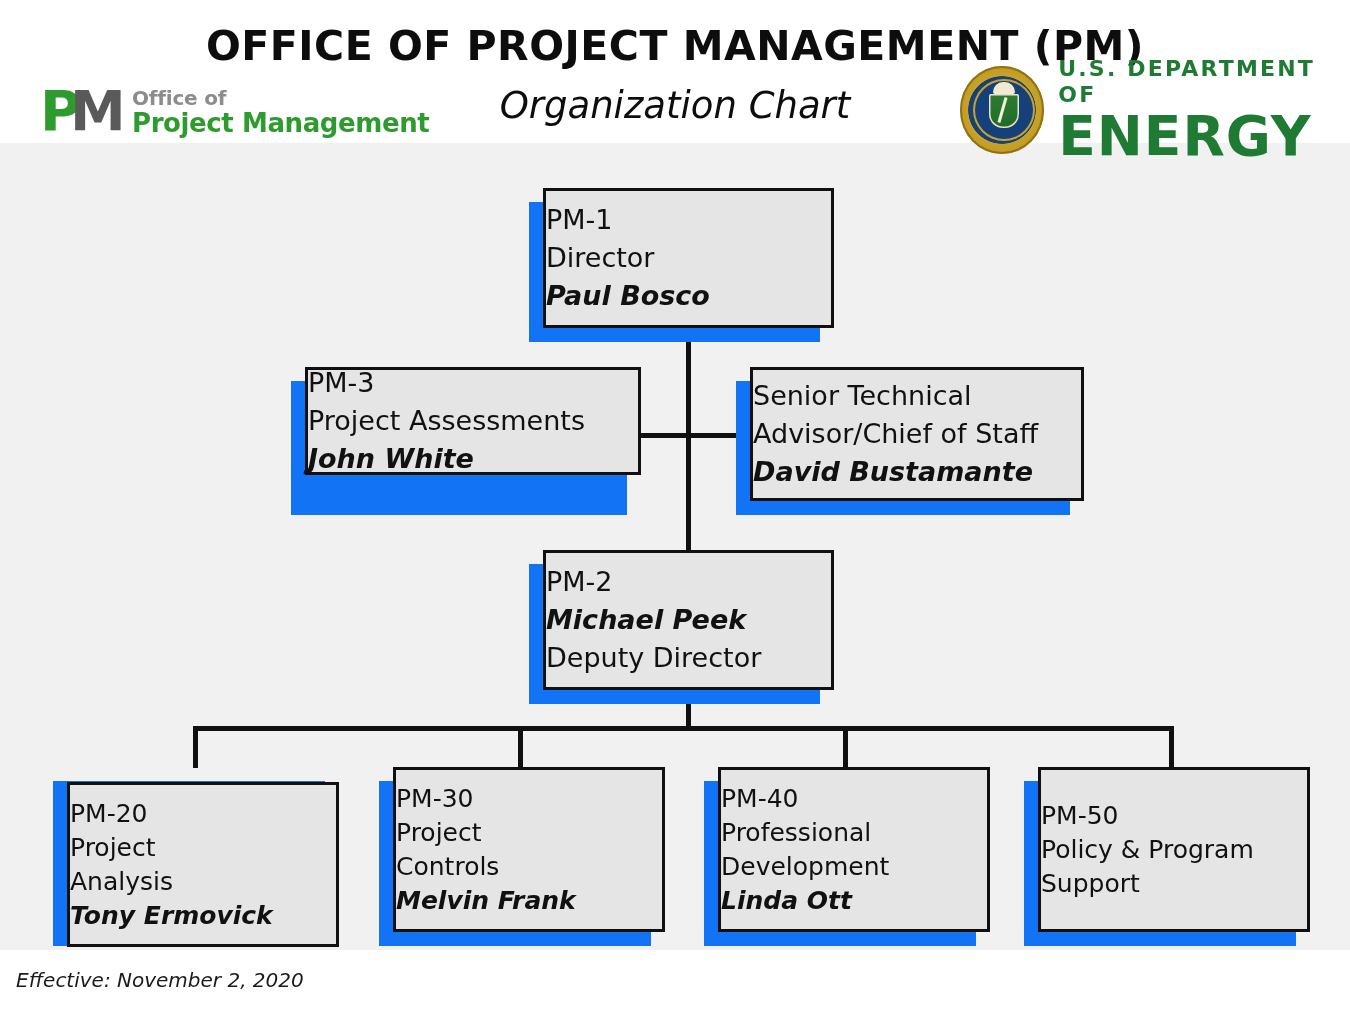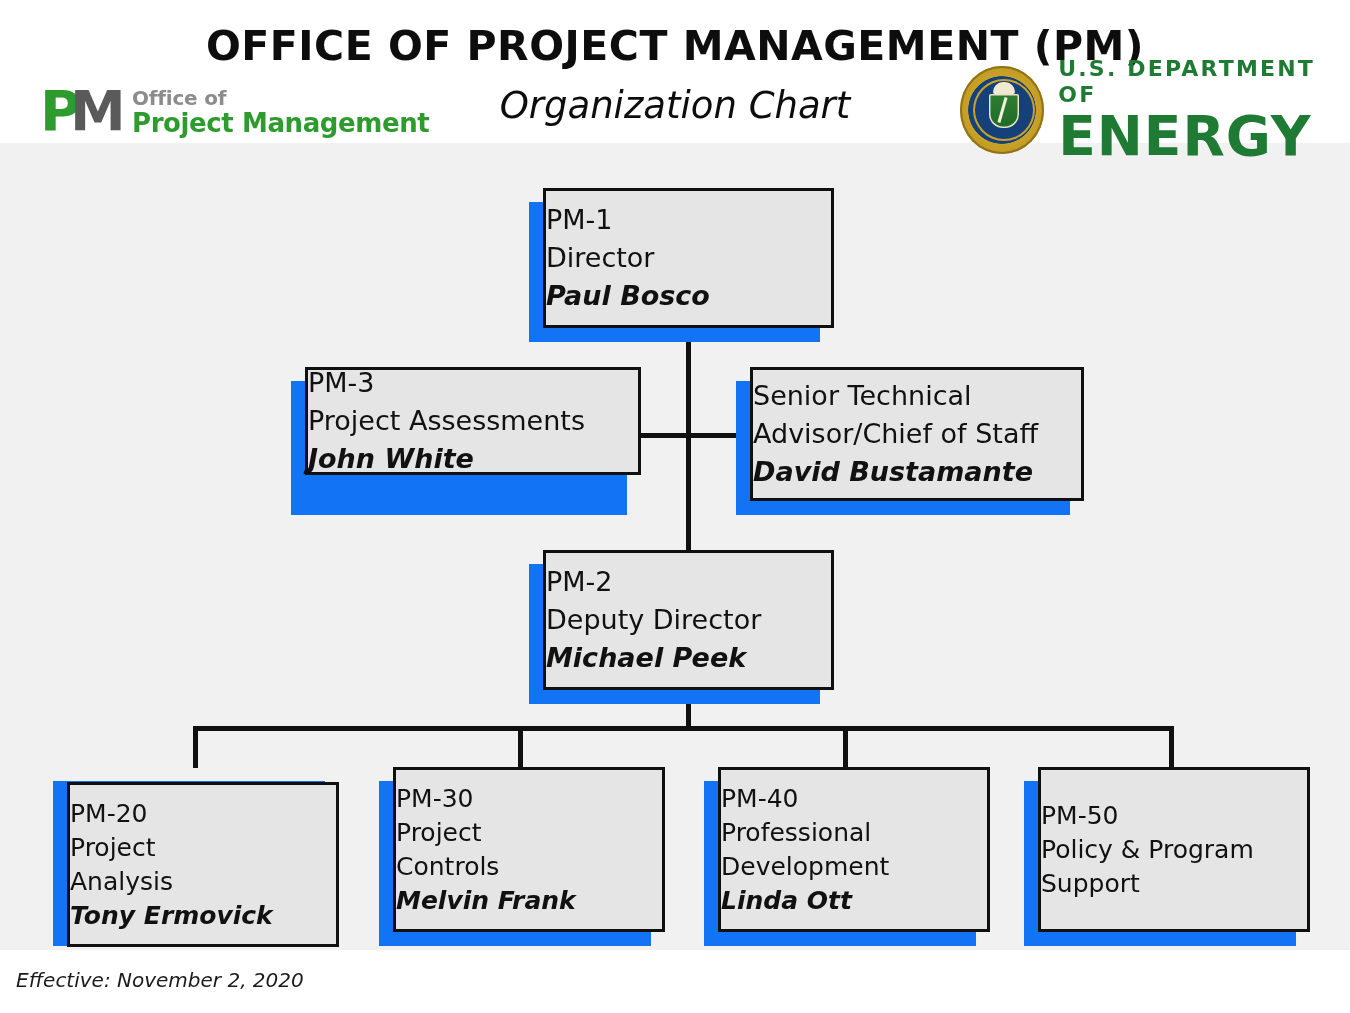--- a/index.html
+++ b/index.html
@@ -258,22 +258,22 @@
 <div class="node-shadow" style="left:736px; top:381px; width:334px; height:134px;"></div>
 <div class="node" style="left:750px; top:367px; width:334px; height:134px;">
   <div class="line">Senior Technical</div>
   <div class="line">Advisor/Chief of Staff</div>
   <div class="line person">David Bustamante</div>
 </div>
 
 <div class="node-shadow" style="left:529px; top:564px; width:291px; height:140px;"></div>
 <div class="node" style="left:543px; top:550px; width:291px; height:140px;">
   <div class="line">PM-2</div>
+  <div class="line person">Michael Peek</div>
   <div class="line">Deputy Director</div>
-  <div class="line person">Michael Peek</div>
 </div>
 
 <div class="node-shadow" style="left:53px; top:781px; width:272px; height:165px;"></div>
 <div class="node small" style="left:67px; top:767px; width:272px; height:165px;margin-top:15px;">
   <div class="line">PM-20</div>
   <div class="line">Project</div>
   <div class="line">Analysis</div>
   <div class="line person">Tony Ermovick</div>
 </div>
 

